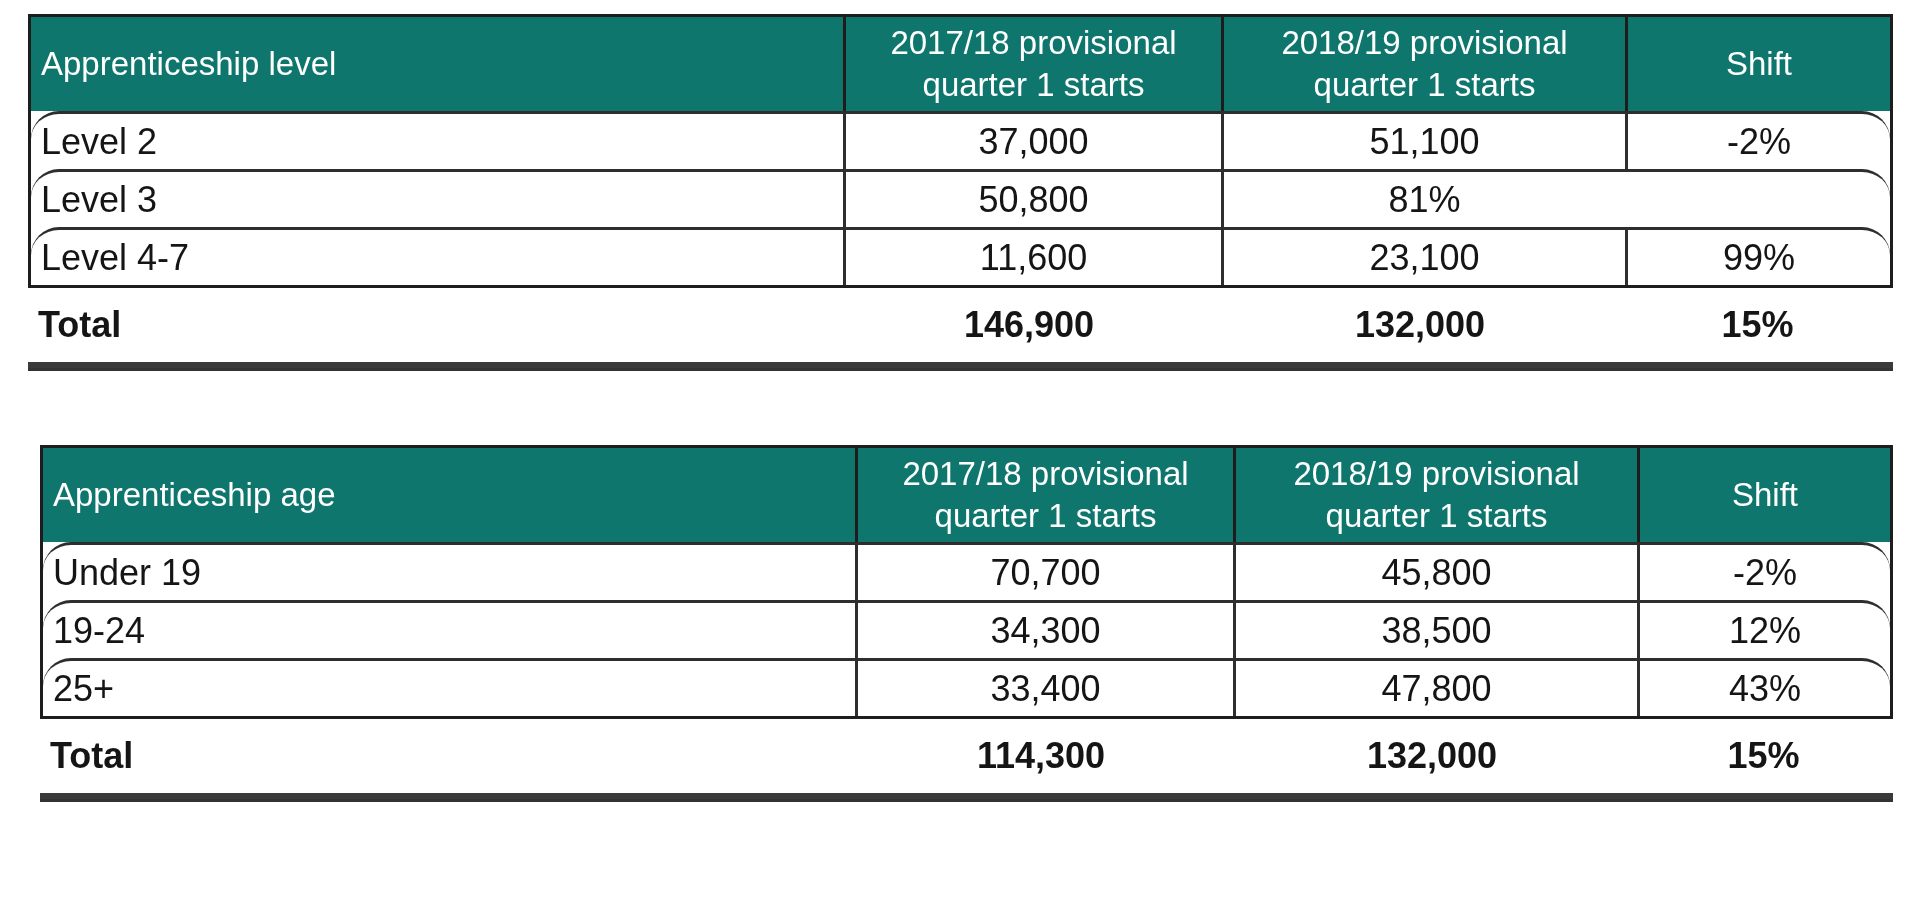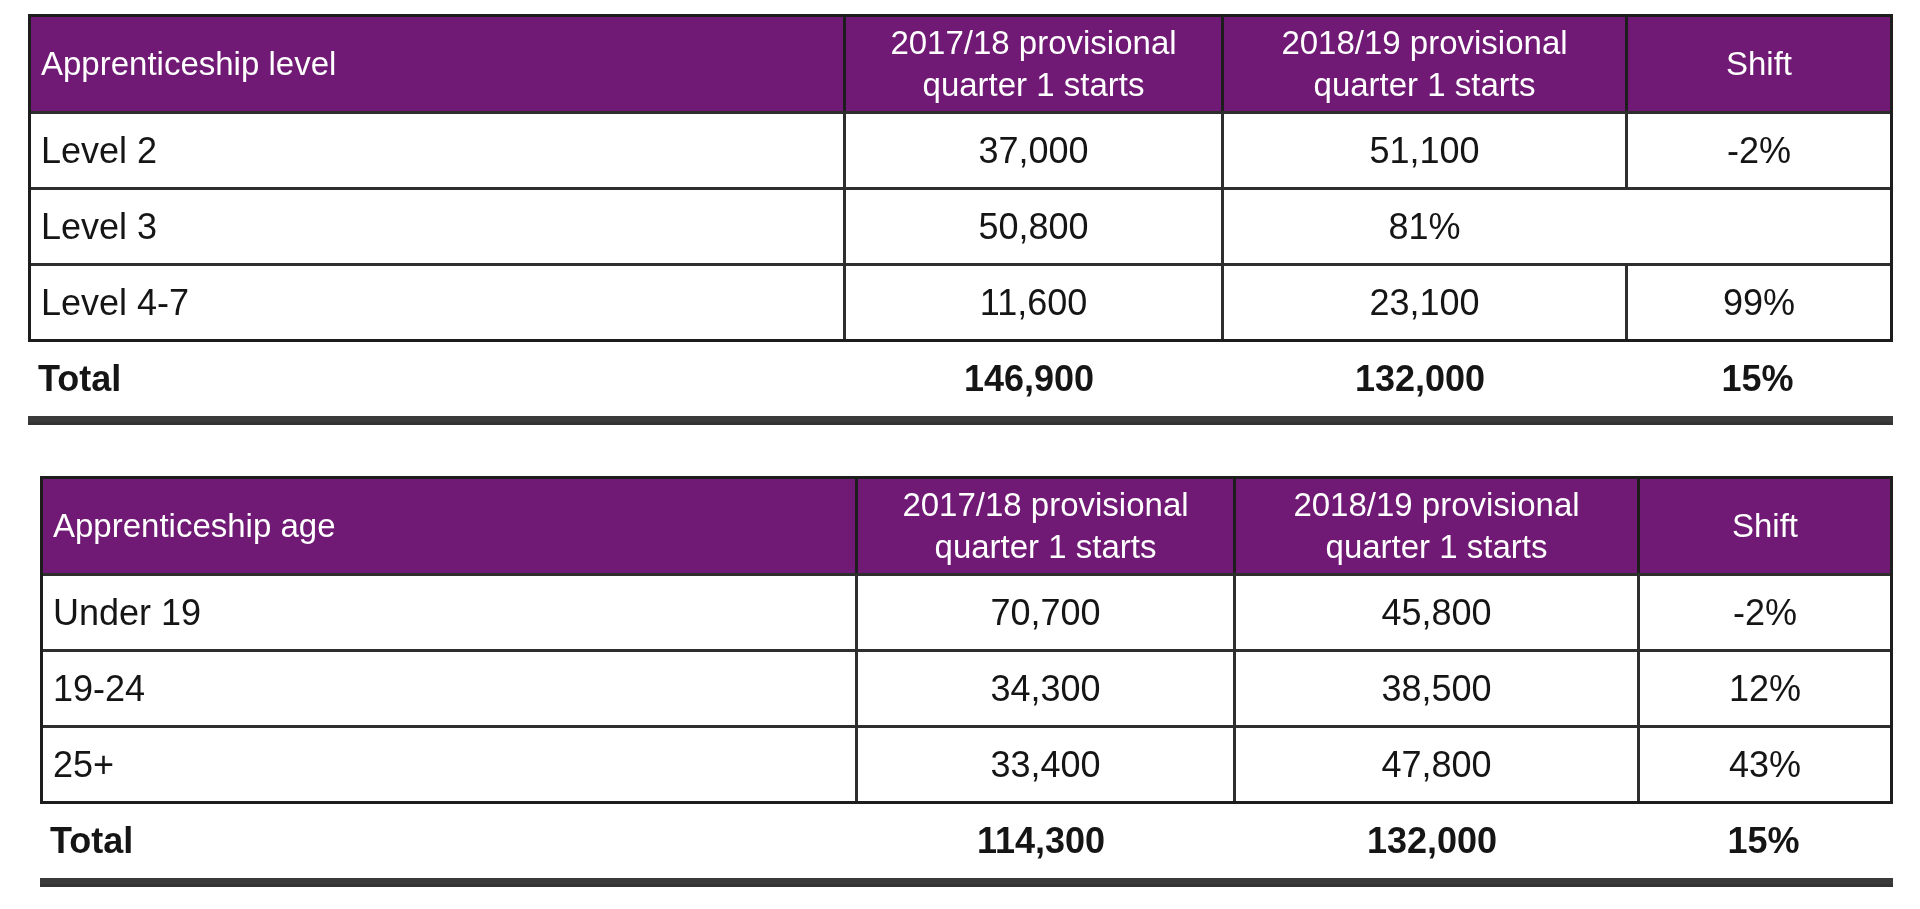--- a/index.html
+++ b/index.html
@@ -8,45 +8,46 @@
     background: #ffffff;
     font-family: "Liberation Sans", "DejaVu Sans", sans-serif;
     color: #151515;
     overflow: hidden;
   }
   .table-block {
     width: 1865px;
     margin-left: 28px;
   }
   .table-block.first { margin-top: 14px; }
-  .table-block.second { margin-top: 51px; padding-left: 12px; }
+  .table-block.second { margin-top: 74px; padding-left: 12px; }
 
   .box {
     border: 3px solid #1d1d1d;
   }
   .row {
     display: grid;
     grid-template-columns: 812px 378px 404px 1fr;
     align-items: stretch;
   }
   .row.header {
-    background: #701a75;
+    background: #0f766e;
     height: 94px;
   }
   .row.header .cell {
     color: #ffffff;
     font-size: 33px;
     line-height: 42px;
     border-left: 3px solid #1d1d1d;
   }
   .row.header .cell:first-child { border-left: none; }
 
   .row.data {
-    height: 76px;
+    height: 58px;
     border-top: 3px solid #2e2e2e;
+    border-radius: 28px;
   }
   .row.data .cell {
     border-left: 3px solid #2e2e2e;
     font-size: 36px;
   }
   .row.data .cell:first-child { border-left: none; }
 
   .cell {
     display: flex;
     align-items: center;

